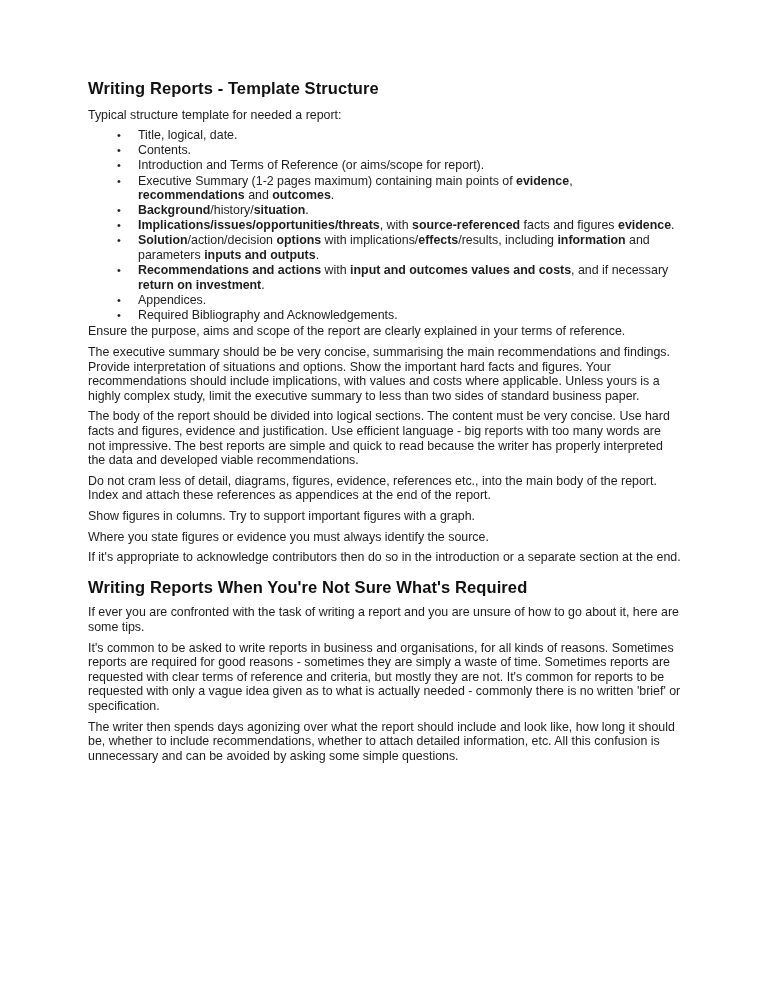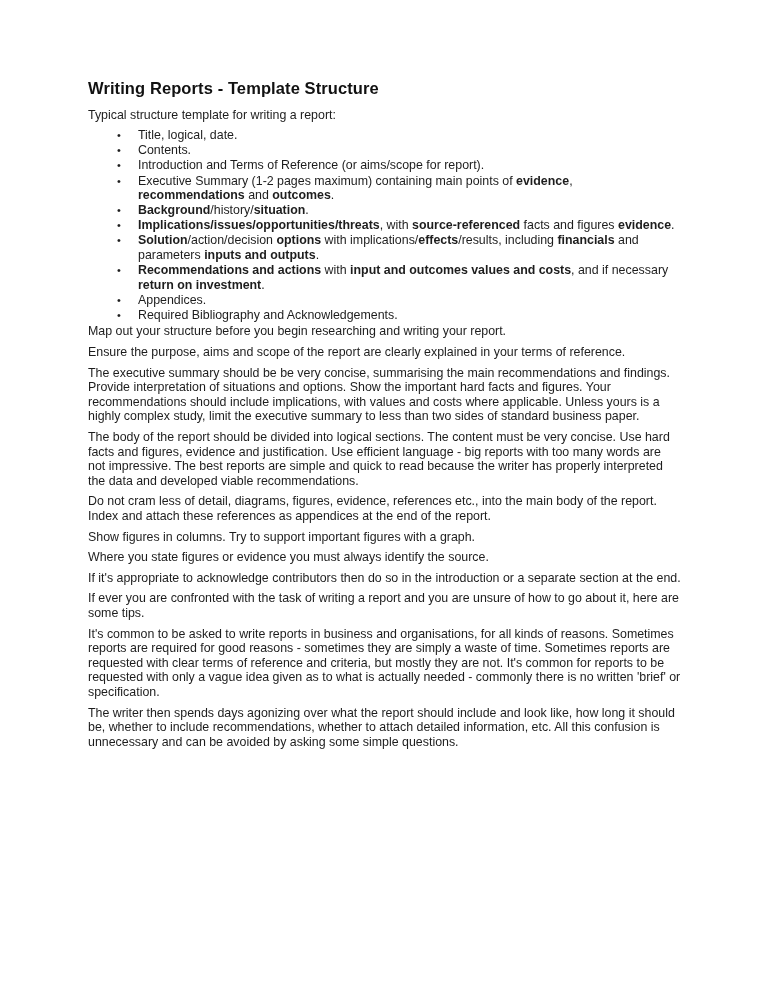--- a/index.html
+++ b/index.html
@@ -75,46 +75,46 @@
   .rich b { font-weight: bold; }
 </style>
 </head>
 <body>
 
 <div class="page">
   <div class="doc-body">
 
     <h1 class="doc-title">Writing Reports - Template Structure</h1>
 
-    <p class="para">Typical structure template for writing a report:</p>
+    <p class="para">Typical structure template for needed a report:</p>
 
     <ul class="bullets">
         <li><span class="bullet-dot">•</span><span class="rich">Title, logical, date.</span></li>
         <li><span class="bullet-dot">•</span><span class="rich">Contents.</span></li>
         <li><span class="bullet-dot">•</span><span class="rich">Introduction and Terms of Reference (or aims/scope for report).</span></li>
         <li><span class="bullet-dot">•</span><span class="rich">Executive Summary (1-2 pages maximum) containing main points of <b>evidence</b>, <b>recommendations</b> and <b>outcomes</b>.</span></li>
         <li><span class="bullet-dot">•</span><span class="rich"><b>Background</b>/history/<b>situation</b>.</span></li>
         <li><span class="bullet-dot">•</span><span class="rich"><b>Implications/issues/opportunities/threats</b>, with <b>source-referenced</b> facts and figures <b>evidence</b>.</span></li>
-        <li><span class="bullet-dot">•</span><span class="rich"><b>Solution</b>/action/decision <b>options</b> with implications/<b>effects</b>/results, including <b>financials</b> and parameters <b>inputs and outputs</b>.</span></li>
+        <li><span class="bullet-dot">•</span><span class="rich"><b>Solution</b>/action/decision <b>options</b> with implications/<b>effects</b>/results, including <b>information</b> and parameters <b>inputs and outputs</b>.</span></li>
         <li><span class="bullet-dot">•</span><span class="rich"><b>Recommendations and actions</b> with <b>input and outcomes values and costs</b>, and if necessary <b>return on investment</b>.</span></li>
         <li><span class="bullet-dot">•</span><span class="rich">Appendices.</span></li>
         <li><span class="bullet-dot">•</span><span class="rich">Required Bibliography and Acknowledgements.</span></li>
       </ul>
 
     <div>
-        <p class="para">Map out your structure before you begin researching and writing your report.</p>
         <p class="para">Ensure the purpose, aims and scope of the report are clearly explained in your terms of reference.</p>
         <p class="para">The executive summary should be be very concise, summarising the main recommendations and findings. Provide interpretation of situations and options. Show the important hard facts and figures. Your recommendations should include implications, with values and costs where applicable. Unless yours is a highly complex study, limit the executive summary to less than two sides of standard business paper.</p>
         <p class="para">The body of the report should be divided into logical sections. The content must be very concise. Use hard facts and figures, evidence and justification. Use efficient language - big reports with too many words are not impressive. The best reports are simple and quick to read because the writer has properly interpreted the data and developed viable recommendations.</p>
         <p class="para">Do not cram less of detail, diagrams, figures, evidence, references etc., into the main body of the report. Index and attach these references as appendices at the end of the report.</p>
         <p class="para">Show figures in columns. Try to support important figures with a graph.</p>
         <p class="para">Where you state figures or evidence you must always identify the source.</p>
         <p class="para">If it's appropriate to acknowledge contributors then do so in the introduction or a separate section at the end.</p>
       </div>
 
+    <h2 class="section-heading">Writing Reports When You're Not Sure What's Required</h2>
 
     <div>
         <p class="para">If ever you are confronted with the task of writing a report and you are unsure of how to go about it, here are some tips.</p>
         <p class="para">It's common to be asked to write reports in business and organisations, for all kinds of reasons. Sometimes reports are required for good reasons - sometimes they are simply a waste of time. Sometimes reports are requested with clear terms of reference and criteria, but mostly they are not. It's common for reports to be requested with only a vague idea given as to what is actually needed - commonly there is no written 'brief' or specification.</p>
         <p class="para">The writer then spends days agonizing over what the report should include and look like, how long it should be, whether to include recommendations, whether to attach detailed information, etc. All this confusion is unnecessary and can be avoided by asking some simple questions.</p>
       </div>
 
   </div>
 </div>
 

